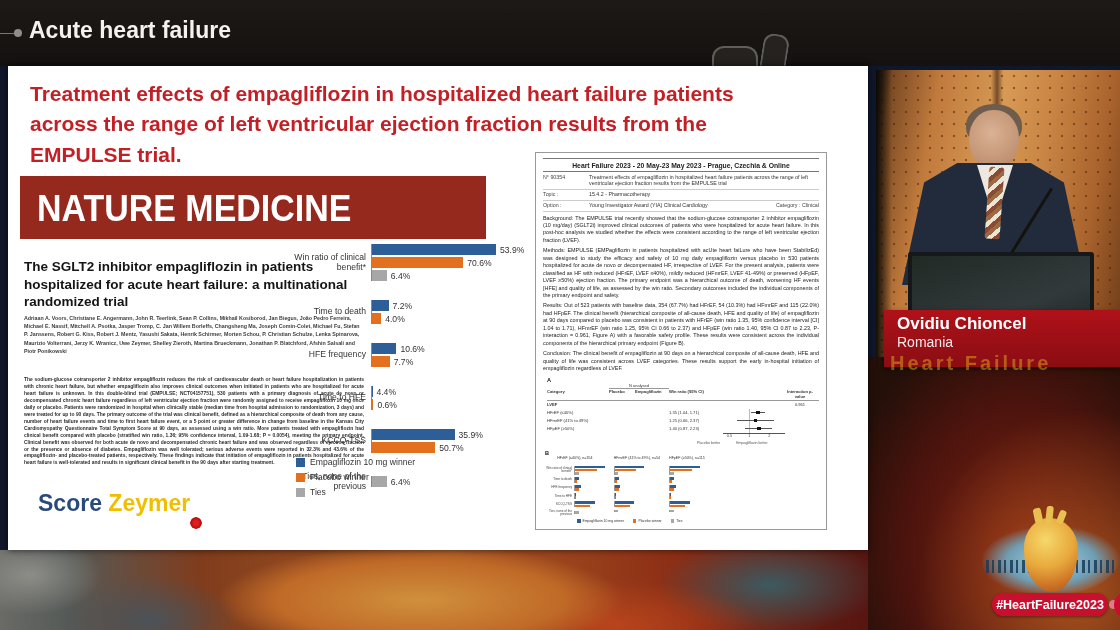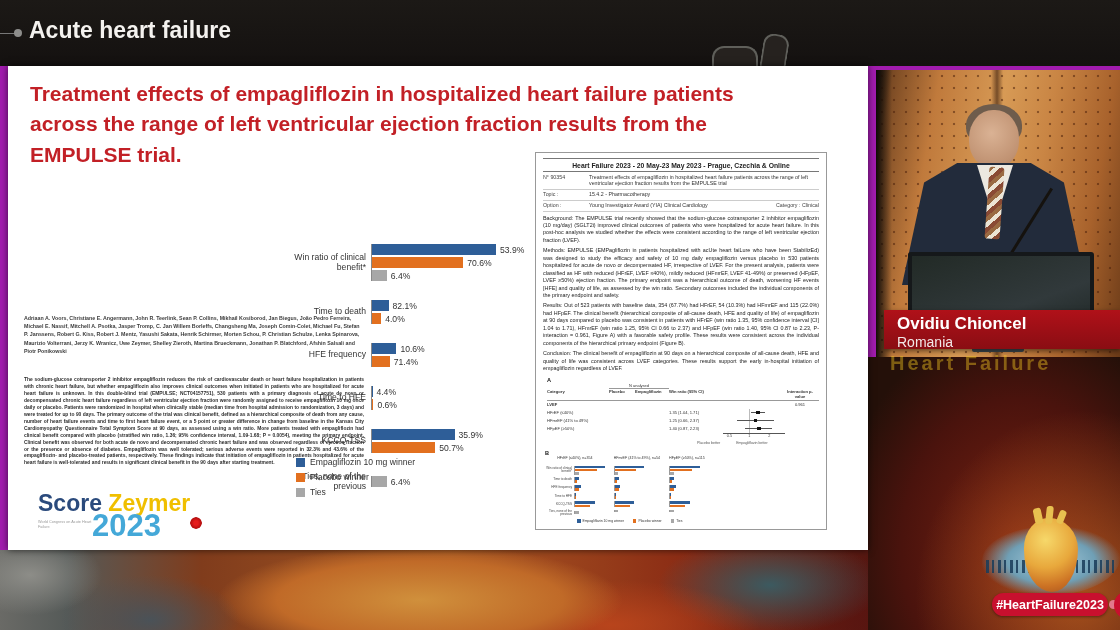--- a/index.html
+++ b/index.html
@@ -1,16 +1,16 @@
 <!DOCTYPE html>
 <html><head>
 <meta charset="utf-8">
 <style>
   html,body{margin:0;padding:0;background:#000;}
-  #canvas{position:relative;width:1120px;height:630px;overflow:hidden;background:#a21caf;
+  #canvas{position:relative;width:1120px;height:630px;overflow:hidden;background:#0f172a;
           font-family:"Liberation Sans",sans-serif;}
   
   .topbar{position:absolute;left:0;top:0;width:1120px;height:66px;
           background:linear-gradient(180deg,#1c1916,#141110);}
   .topbar-line{position:absolute;left:0;top:33px;width:15px;height:1px;background:#777;}
   .topbar-dot{position:absolute;left:14px;top:29px;width:8px;height:8px;border-radius:50%;background:#8d8d8b;}
   .topbar-title{position:absolute;left:29px;top:17px;font-size:23px;font-weight:700;color:#f4f2ef;}
   .silhouette{position:absolute;background:#26221f;border:2px solid #5f5f5a;border-bottom:none;}
   .s1{left:712px;top:46px;width:42px;height:20px;border-radius:12px 12px 0 0;}
   .s2{left:762px;top:34px;width:22px;height:32px;border-radius:11px 11px 0 0;transform:rotate(9deg);}
@@ -118,21 +118,21 @@
   .spk-body{position:absolute;left:26px;top:93px;width:184px;height:122px;background:#222b3b;
             clip-path:polygon(30% 0,70% 0,88% 16%,100% 100%,0 100%,12% 16%);}
   .spk-shirt{position:absolute;left:101px;top:95px;width:36px;height:58px;background:#ece8e0;
              clip-path:polygon(0 0,100% 0,50% 100%);}
   .spk-tie{position:absolute;left:111px;top:97px;width:15px;height:72px;border-radius:3px;transform:rotate(4deg);
            background:repeating-linear-gradient(135deg,#9a6a42 0 4px,#ece4d4 4px 8px,#8a4a34 8px 12px);}
   .spk-mic{position:absolute;left:152px;top:112px;width:2.5px;height:84px;background:#15120e;transform:rotate(32deg);}
   .monitor{position:absolute;left:32px;top:182px;width:178px;height:84px;border:4px solid #15181a;border-radius:3px;
            background:linear-gradient(160deg,#222a26,#31393b 60%,#1c2422);}
   .monitor-stand{position:absolute;left:96px;top:268px;width:52px;height:14px;background:#3d454b;border-radius:2px;}
-  .name-banner{position:absolute;left:884px;top:310px;width:236px;height:39px;box-sizing:border-box;
+  .name-banner{position:absolute;left:884px;top:310px;width:236px;height:57px;box-sizing:border-box;
                background:linear-gradient(180deg,#b01119,#8a0d13);padding:4px 0 4px 13px;
                box-shadow:0 2px 5px rgba(0,0,0,.5);}
   .speaker-name{font-size:17px;font-weight:700;color:#fff;}
   .speaker-country{font-size:14px;color:#f2e8e8;}
   .ghost-text{position:absolute;left:890px;top:352px;width:230px;height:18px;overflow:hidden;
               font-size:20px;font-weight:700;color:rgba(235,190,30,.45);letter-spacing:3px;filter:blur(.6px);}
   
   .heart-art{position:absolute;left:982px;top:506px;width:138px;height:114px;}
   .splash{position:absolute;left:0;top:20px;width:138px;height:70px;border-radius:50% 40% 55% 45%;
           background:radial-gradient(ellipse at 50% 50%,#a8ccdc 0%,#6f9fb5 45%,rgba(80,130,150,0) 72%);}
@@ -163,20 +163,24 @@
     <div class="topbar-title">Acute heart failure</div>
     <div class="silhouette s1"></div>
     <div class="silhouette s2"></div>
   </div>
 
   <div class="bottom-art"></div>
   <div class="right-art"></div>
 
   <div class="slide">
     <div class="slide-title">Treatment effects of empagliflozin in hospitalized heart failure patients across the range of left ventricular ejection fraction results from the EMPULSE trial.</div>
+    <div class="nm-banner">
+      <span>NATURE MEDICINE</span>
+    </div>
+    <div class="paper-title">The SGLT2 inhibitor empagliflozin in patients hospitalized for acute heart failure: a multinational randomized trial</div>
     <div class="paper-authors">Adriaan A. Voors, Christiane E. Angermann, John R. Teerlink, Sean P. Collins, Mikhail Kosiborod, Jan Biegus, João Pedro Ferreira, Michael E. Nassif, Mitchell A. Psotka, Jasper Tromp, C. Jan Willem Borleffs, Changsheng Ma, Joseph Comin-Colet, Michael Fu, Stefan P. Janssens, Robert G. Kiss, Robert J. Mentz, Yasushi Sakata, Henrik Schirmer, Morten Schou, P. Christian Schulze, Lenka Spinarova, Maurizio Volterrani, Jerzy K. Wranicz, Uwe Zeymer, Shelley Zieroth, Martina Brueckmann, Jonathan P. Blatchford, Afshin Salsali and Piotr Ponikowski</div>
     <div class="paper-abstract">The sodium-glucose cotransporter 2 inhibitor empagliflozin reduces the risk of cardiovascular death or heart failure hospitalization in patients with chronic heart failure, but whether empagliflozin also improves clinical outcomes when initiated in patients who are hospitalized for acute heart failure is unknown. In this double-blind trial (EMPULSE; NCT04157751), 530 patients with a primary diagnosis of acute de novo or decompensated chronic heart failure regardless of left ventricular ejection fraction were randomly assigned to receive empagliflozin 10 mg once daily or placebo. Patients were randomized in hospital when clinically stable (median time from hospital admission to randomization, 3 days) and were treated for up to 90 days. The primary outcome of the trial was clinical benefit, defined as a hierarchical composite of death from any cause, number of heart failure events and time to first heart failure event, or a 5 point or greater difference in change from baseline in the Kansas City Cardiomyopathy Questionnaire Total Symptom Score at 90 days, as assessed using a win ratio. More patients treated with empagliflozin had clinical benefit compared with placebo (stratified win ratio, 1.36; 95% confidence interval, 1.09-1.68; P = 0.0054), meeting the primary endpoint. Clinical benefit was observed for both acute de novo and decompensated chronic heart failure and was observed regardless of ejection fraction or the presence or absence of diabetes. Empagliflozin was well tolerated; serious adverse events were reported in 32.3% and 43.6% of the empagliflozin- and placebo-treated patients, respectively. These findings indicate that initiation of empagliflozin in patients hospitalized for acute heart failure is well-tolerated and results in significant clinical benefit in the 90 days after starting treatment.</div>
 
     <div class="chart">
         <div class="chart-group">
           <div class="chart-cat-label">Win ratio of clinical benefit*</div>
           <div class="chart-bars">
             <div class="bar-row">
               <div class="bar" style="width: 123.97px; background: rgb(46, 94, 152);"></div>
               <div class="bar-value">53.9%</div>
@@ -189,38 +193,38 @@
               <div class="bar" style="width: 14.72px; background: rgb(167, 167, 167);"></div>
               <div class="bar-value">6.4%</div>
             </div>
           </div>
         </div>
         <div class="chart-group">
           <div class="chart-cat-label">Time to death</div>
           <div class="chart-bars">
             <div class="bar-row">
               <div class="bar" style="width: 16.56px; background: rgb(46, 94, 152);"></div>
-              <div class="bar-value">82.1%</div>
+              <div class="bar-value">7.2%</div>
             </div>
             <div class="bar-row">
               <div class="bar" style="width: 9.2px; background: rgb(226, 112, 31);"></div>
               <div class="bar-value">4.0%</div>
             </div>
           </div>
         </div>
         <div class="chart-group">
           <div class="chart-cat-label">HFE frequency</div>
           <div class="chart-bars">
             <div class="bar-row">
               <div class="bar" style="width: 24.38px; background: rgb(46, 94, 152);"></div>
               <div class="bar-value">10.6%</div>
             </div>
             <div class="bar-row">
               <div class="bar" style="width: 17.71px; background: rgb(226, 112, 31);"></div>
-              <div class="bar-value">71.4%</div>
+              <div class="bar-value">7.7%</div>
             </div>
           </div>
         </div>
         <div class="chart-group">
           <div class="chart-cat-label">Time to HFE</div>
           <div class="chart-bars">
             <div class="bar-row">
               <div class="bar" style="width: 0.46px; background: rgb(46, 94, 152);"></div>
               <div class="bar-value">4.4%</div>
             </div>
@@ -506,24 +510,20 @@
             </div>
           </div>
       </div>
     </div>
 
 
     <div class="hf-logo">
       <div class="hf-row1">
         <span class="hf-heart">Score</span>
         <span class="hf-failure">Zeymer</span>
-      </div>
-      <div class="hf-row2">
-        <span class="hf-sub">World Congress on Acute Heart Failure</span>
-        <span class="hf-year">2023</span>
       </div>
     </div>
     <div class="laser-dot"></div>
   </div>
 
   <div class="video">
     <div class="wall-dots"></div>
     <div class="wall-seam"></div>
     <div class="wall-left"></div>
     <div class="spk-hair"></div>

